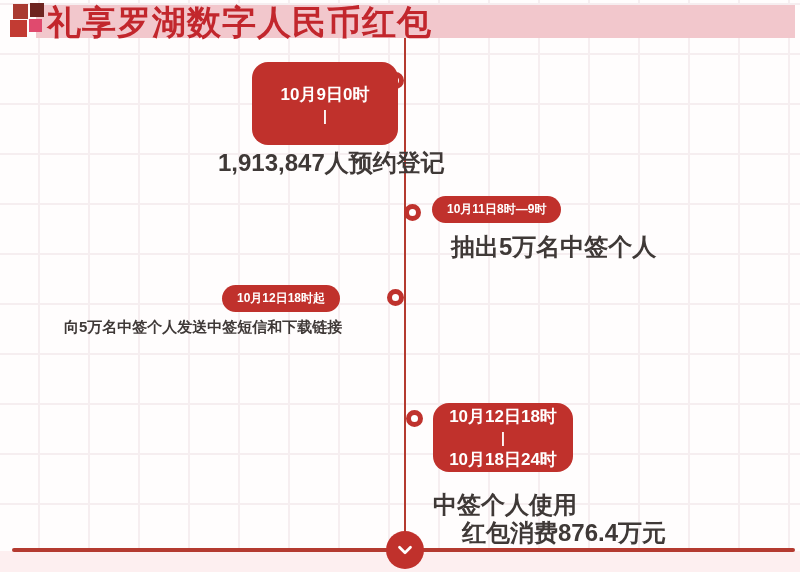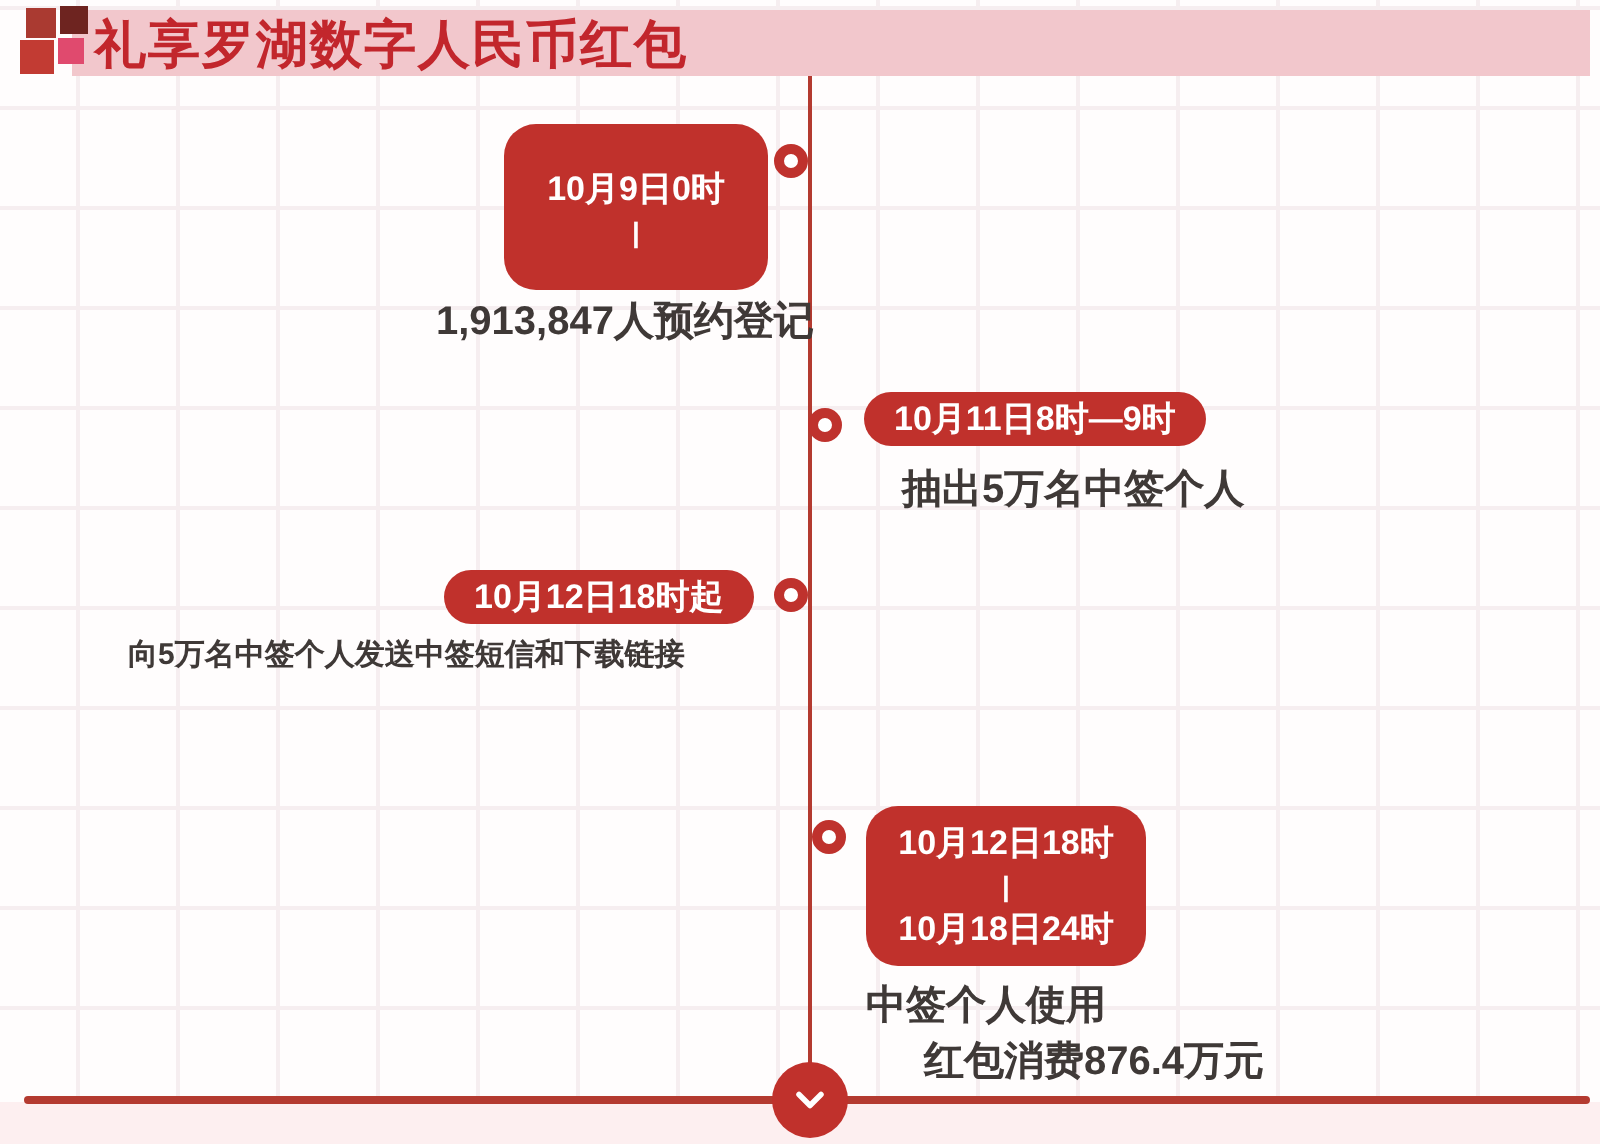--- a/index.html
+++ b/index.html
@@ -21,50 +21,50 @@
   .sq1{left:4px;top:2px;width:15px;height:15px;background:#aa3a31;}
   .sq2{left:21px;top:1px;width:14px;height:14px;background:#6e2420;}
   .sq3{left:1px;top:18px;width:17px;height:17px;background:#c23b33;}
   .sq4{left:20px;top:17px;width:13px;height:13px;background:#e04a6e;}
   .banner{
     position:absolute;left:36px;top:5px;width:759px;height:33px;
     background:#f2c7cc;z-index:1;
   }
   .page-title{
     position:absolute;left:11px;top:0;height:33px;line-height:34px;
-    font-size:26px;font-weight:bold;color:#c2262c;letter-spacing:1px;white-space:nowrap;
+    font-size:34px;font-weight:bold;color:#c2262c;letter-spacing:1px;white-space:nowrap;
   }
   
   .vline{position:absolute;left:404px;top:38px;width:2px;height:512px;background:#b43a30;z-index:1;}
   .node{
     position:absolute;width:17px;height:17px;border-radius:50%;
     background:#fff;border:5px solid #bf322d;box-sizing:border-box;z-index:2;
   }
   .n1{left:387px;top:72px;}
   .n2{left:404px;top:204px;}
   .n3{left:387px;top:289px;}
   .n4{left:406px;top:410px;}
   
   .date-box,.date-pill{
     position:absolute;background:#c0312c;color:#ffffff;font-weight:bold;
     z-index:2;text-align:center;white-space:nowrap;
   }
   .date-box{
     border-radius:16px;display:flex;flex-direction:column;
     align-items:center;justify-content:center;font-size:17px;line-height:25px;
   }
-  .date-pill{border-radius:14px;height:27px;line-height:27px;padding:0 15px;font-size:17px;}
-  .b1{left:252px;top:62px;width:132px;height:83px;}
+  .date-pill{border-radius:14px;height:27px;line-height:27px;padding:0 15px;font-size:12px;}
+  .b1{left:252px;top:62px;width:146px;height:83px;}
   .p2{left:432px;top:196px;}
   .p3{left:222px;top:285px;}
-  .b4{left:433px;top:403px;width:140px;height:80px;}
+  .b4{left:433px;top:403px;width:140px;height:69px;}
   .sep{font-size:14px;line-height:18px;}
   
   .desc{
-    position:absolute;font-size:20px;font-weight:bold;color:#3f3937;
+    position:absolute;font-size:24px;font-weight:bold;color:#3f3937;
     white-space:nowrap;z-index:2;
   }
   .d1{left:218px;top:147px;}
   .d2{left:416px;top:231px;margin-left:35px;}
   .d3{left:64px;top:318px;font-size:15px;}
   .d4a{left:433px;top:489px;}
   .d4b{left:433px;top:517px;margin-left:29px;}
   
   .footer-bg{position:absolute;left:0;top:551px;width:800px;height:21px;background:#fdeff0;z-index:0;}
   .footer-line{position:absolute;left:12px;top:548px;width:783px;height:4px;border-radius:2px;background:#b43a30;z-index:1;}

